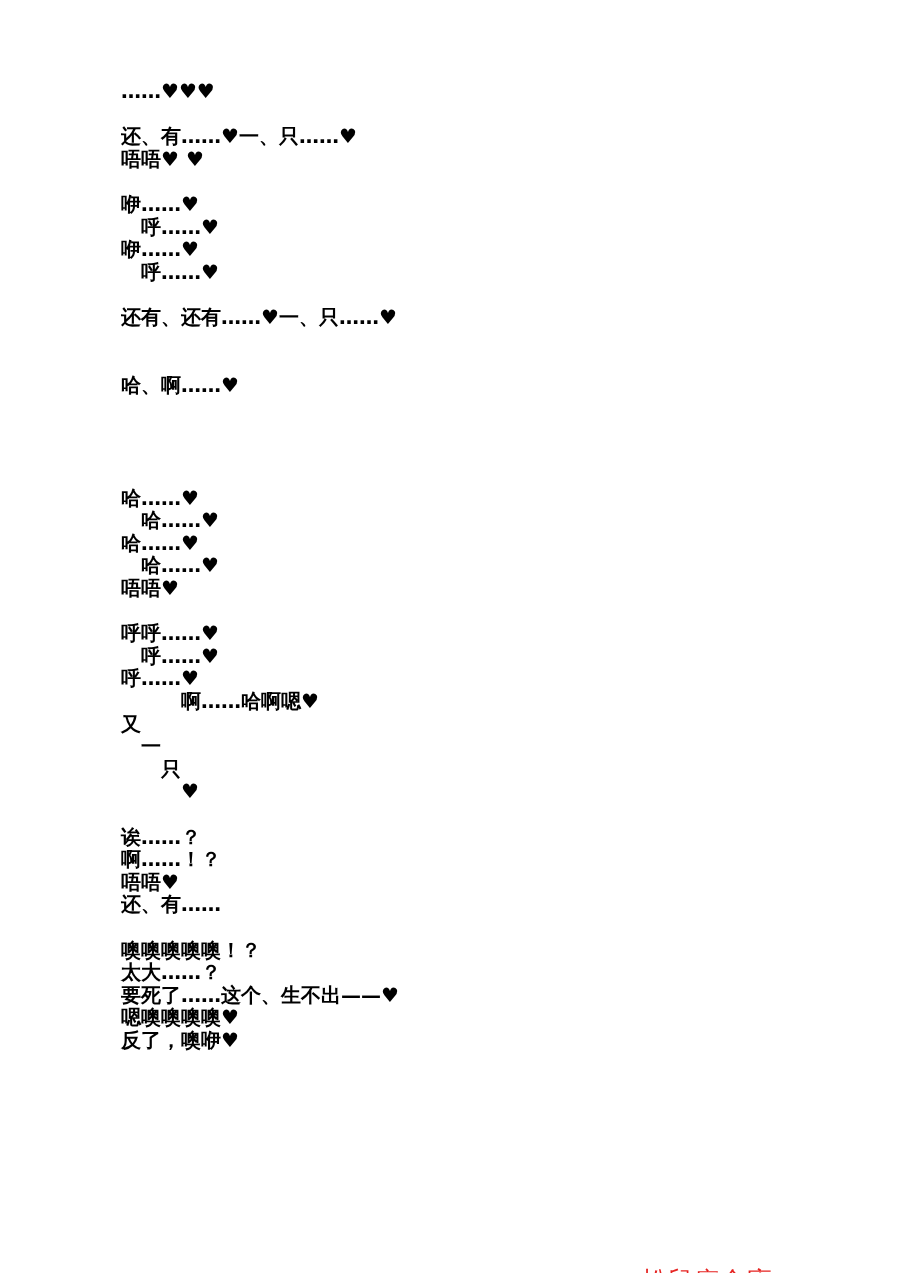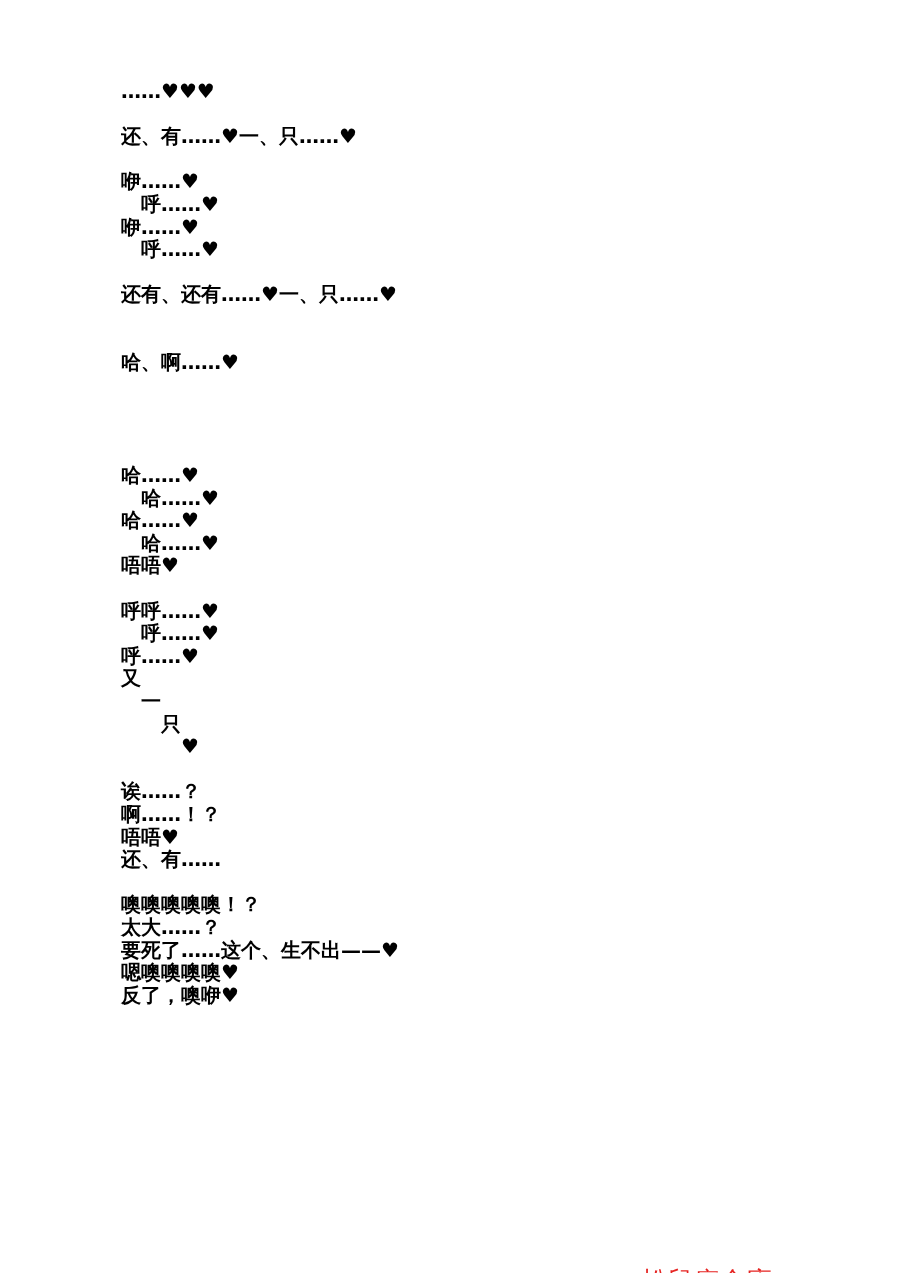--- a/index.html
+++ b/index.html
@@ -36,20 +36,21 @@
 </style>
 </head>
 <body>
 
 <div class="page">
 
   <div class="content">
       <div class="line">……♥♥♥</div>
       <div class="line">&nbsp;</div>
       <div class="line">还、有……♥一、只……♥</div>
+      <div class="line">唔唔♥ ♥</div>
       <div class="line">&nbsp;</div>
       <div class="line">咿……♥</div>
       <div class="line">　呼……♥</div>
       <div class="line">咿……♥</div>
       <div class="line">　呼……♥</div>
       <div class="line">&nbsp;</div>
       <div class="line">还有、还有……♥一、只……♥</div>
       <div class="line">&nbsp;</div>
       <div class="line">&nbsp;</div>
       <div class="line">哈、啊……♥</div>
@@ -59,20 +60,21 @@
       <div class="line">&nbsp;</div>
       <div class="line">哈……♥</div>
       <div class="line">　哈……♥</div>
       <div class="line">哈……♥</div>
       <div class="line">　哈……♥</div>
       <div class="line">唔唔♥</div>
       <div class="line">&nbsp;</div>
       <div class="line">呼呼……♥</div>
       <div class="line">　呼……♥</div>
       <div class="line">呼……♥</div>
+      <div class="line">　　　啊……哈啊嗯♥</div>
       <div class="line">又</div>
       <div class="line">　一</div>
       <div class="line">　　只</div>
       <div class="line">　　　♥</div>
       <div class="line">&nbsp;</div>
       <div class="line">诶……？</div>
       <div class="line">啊……！？</div>
       <div class="line">唔唔♥</div>
       <div class="line">还、有……</div>
       <div class="line">&nbsp;</div>

